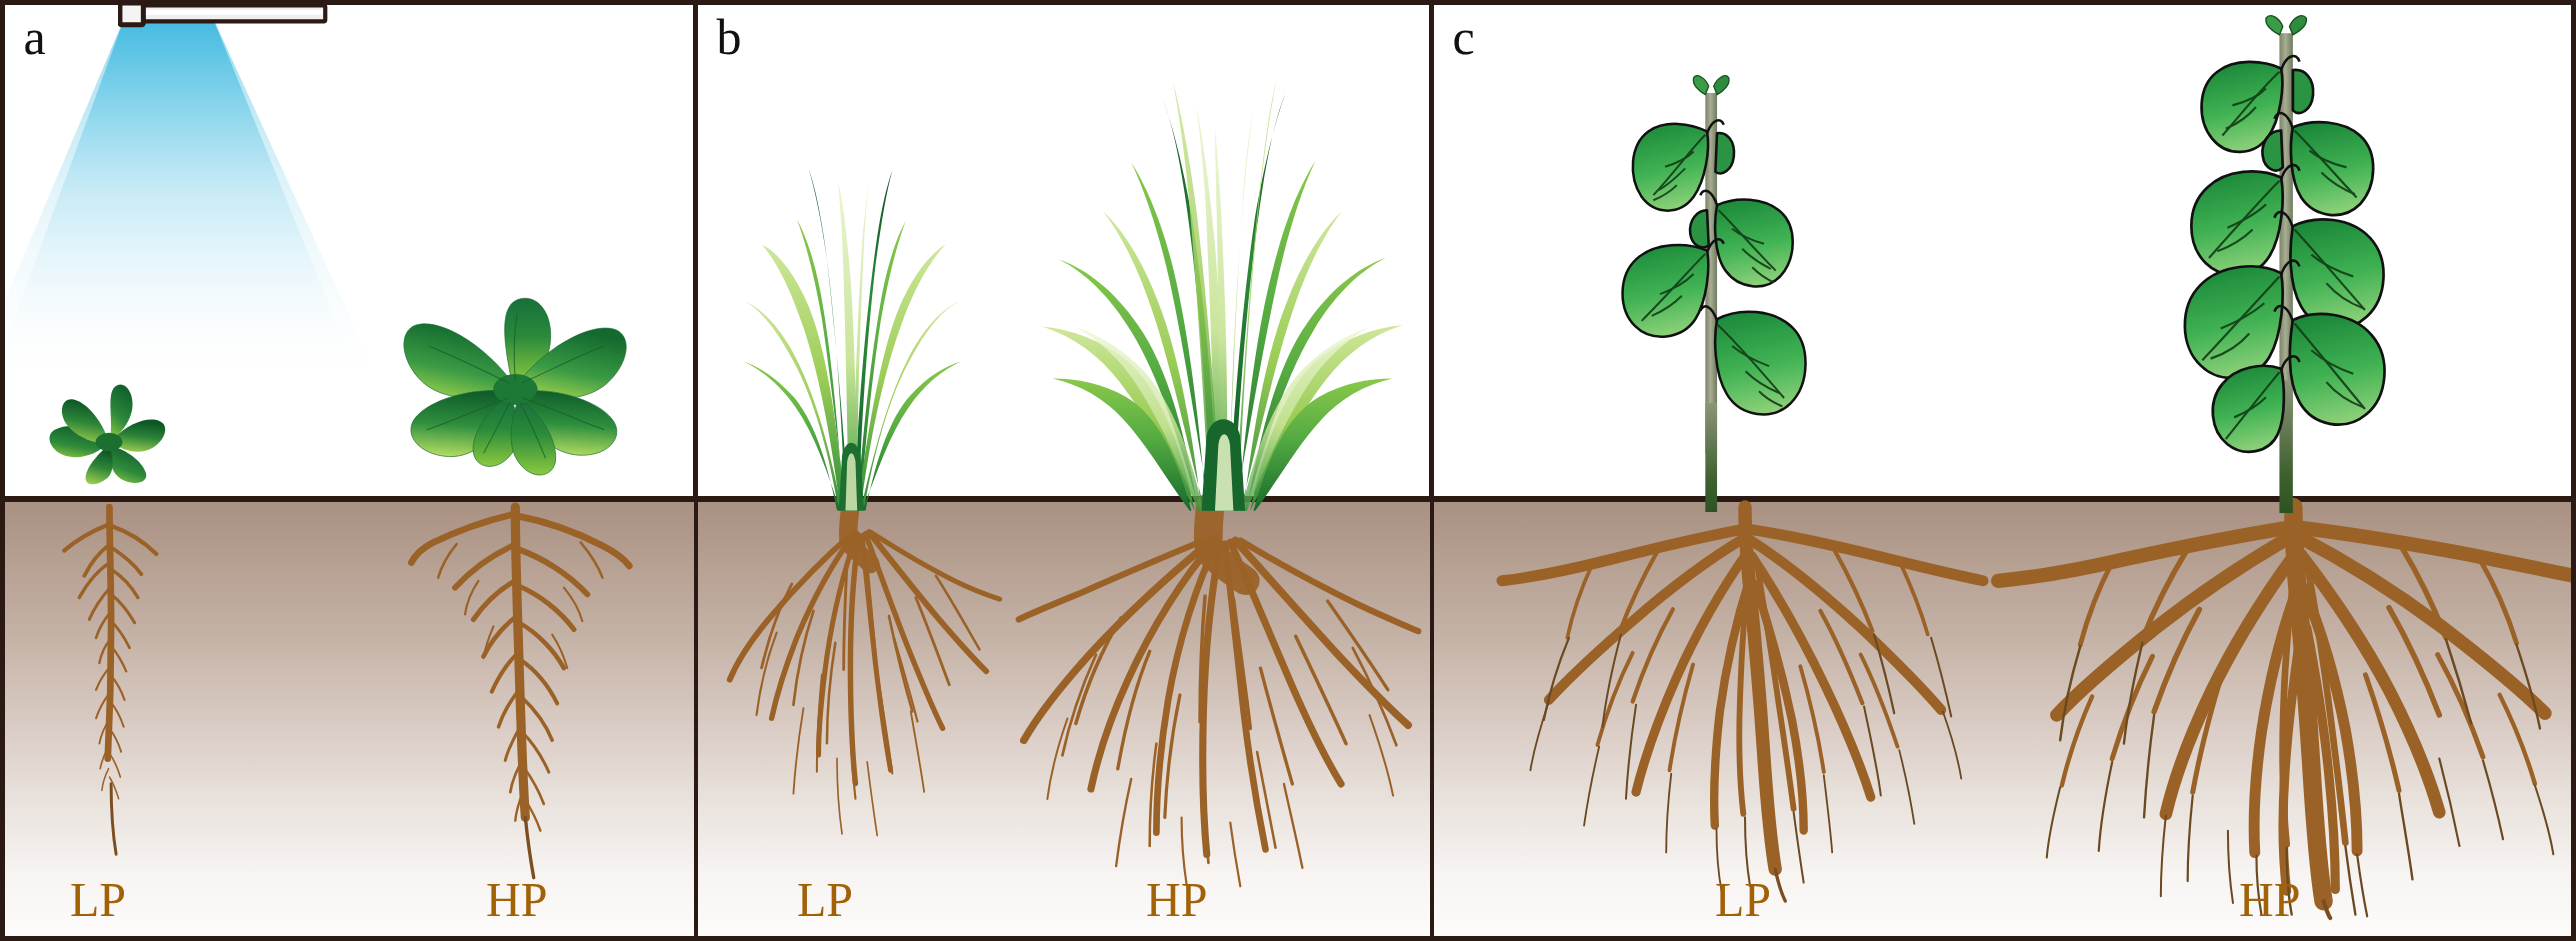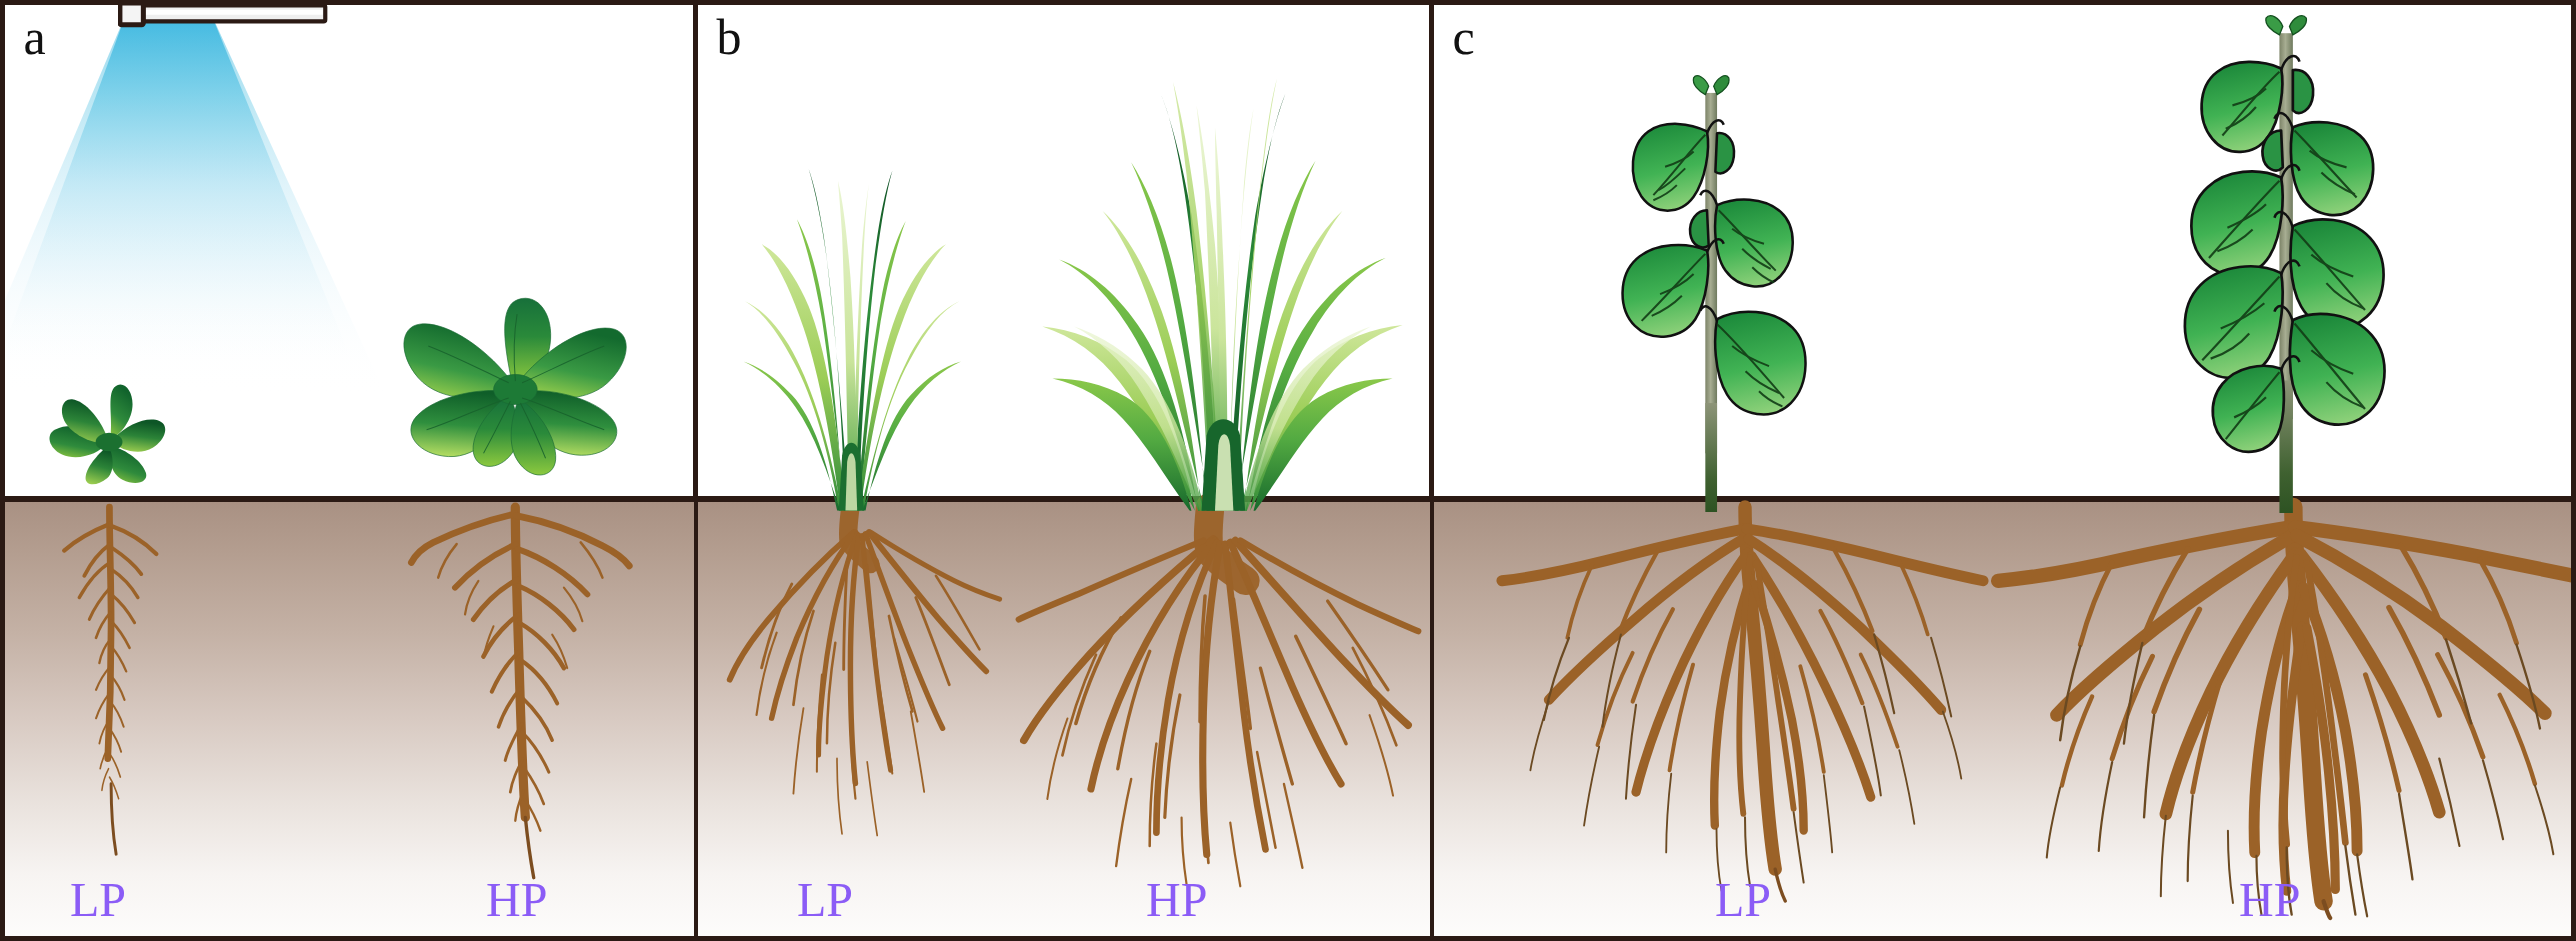--- a/index.html
+++ b/index.html
@@ -51,21 +51,21 @@
        #fdfcfb 100%);
     border-top: 6.7px solid #2b1a14;
     z-index: 5;
   }
 
   .treat-label {
     position: absolute;
     z-index: 60;
     font-size: 48px;
     line-height: 1;
-    color: #8b5cf6;
+    color: #a16207;
     font-family: "Liberation Serif", "DejaVu Serif", serif;
     white-space: nowrap;
     user-select: none;
     text-align: center;
   }
 
   .scene { position: absolute; z-index: 20; }
   .scene svg { display: block; overflow: visible; }
 
   .lightbar { position: absolute; z-index: 30; }

